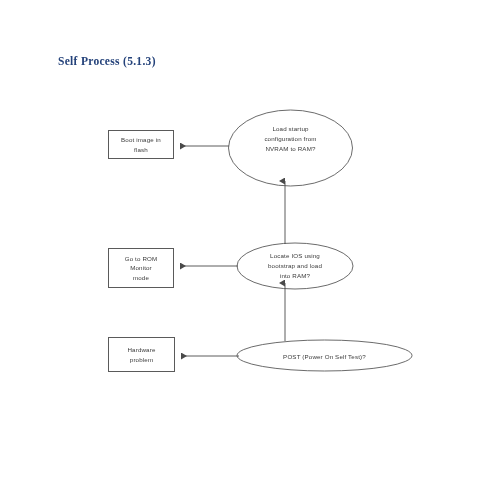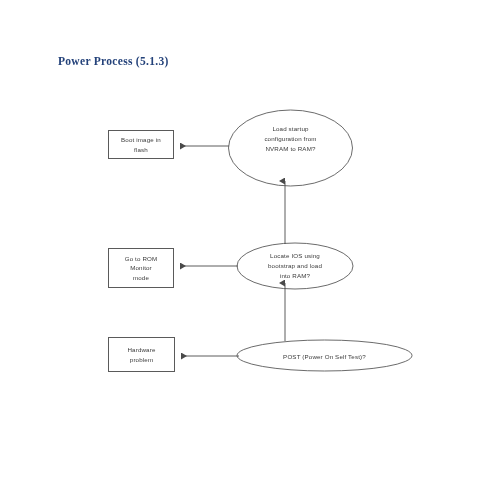--- a/index.html
+++ b/index.html
@@ -56,21 +56,21 @@
     letter-spacing: 0.15px;
     pointer-events: none;
   }
   .lbl-line { display: block; }
 </style>
 </head>
 <body>
 
 <div id="canvas">
 
-  <div id="diagram-title">Power Process (5.1.3)</div>
+  <div id="diagram-title">Self Process (5.1.3)</div>
 
   <svg class="svg-layer" viewBox="0 0 495 495" xmlns="http://www.w3.org/2000/svg">
     <defs>
       <marker id="arrow-left" markerWidth="7" markerHeight="7" refX="6" refY="3.5" orient="auto" markerUnits="userSpaceOnUse">
         <path d="M6,0 L6,7 L0,3.5 z" fill="#4a4a4a"></path>
       </marker>
       <marker id="arrow-up" markerWidth="7" markerHeight="7" refX="3.5" refY="6" orient="auto" markerUnits="userSpaceOnUse">
         <path d="M0,6 L7,6 L3.5,0 z" fill="#4a4a4a"></path>
       </marker>
     </defs>

